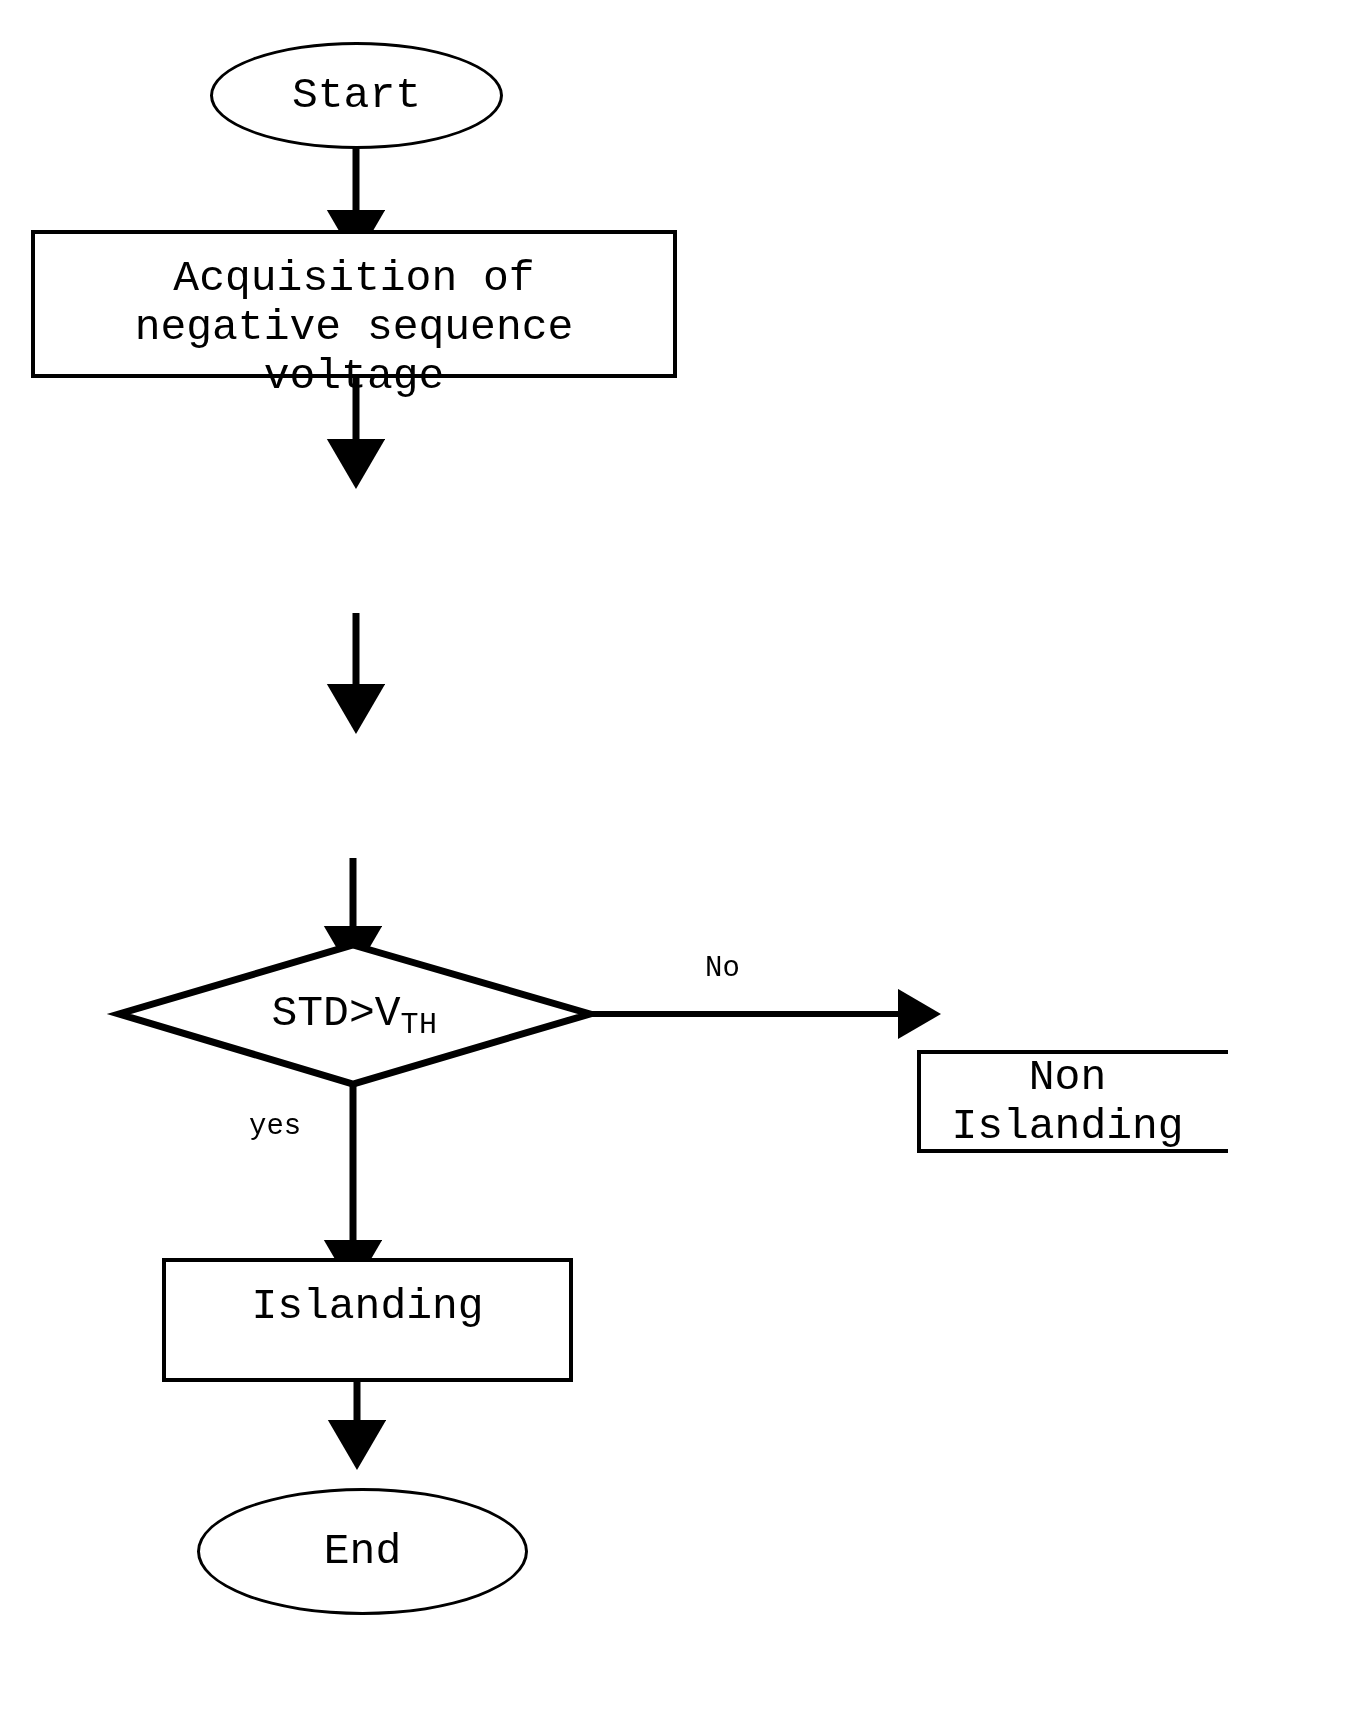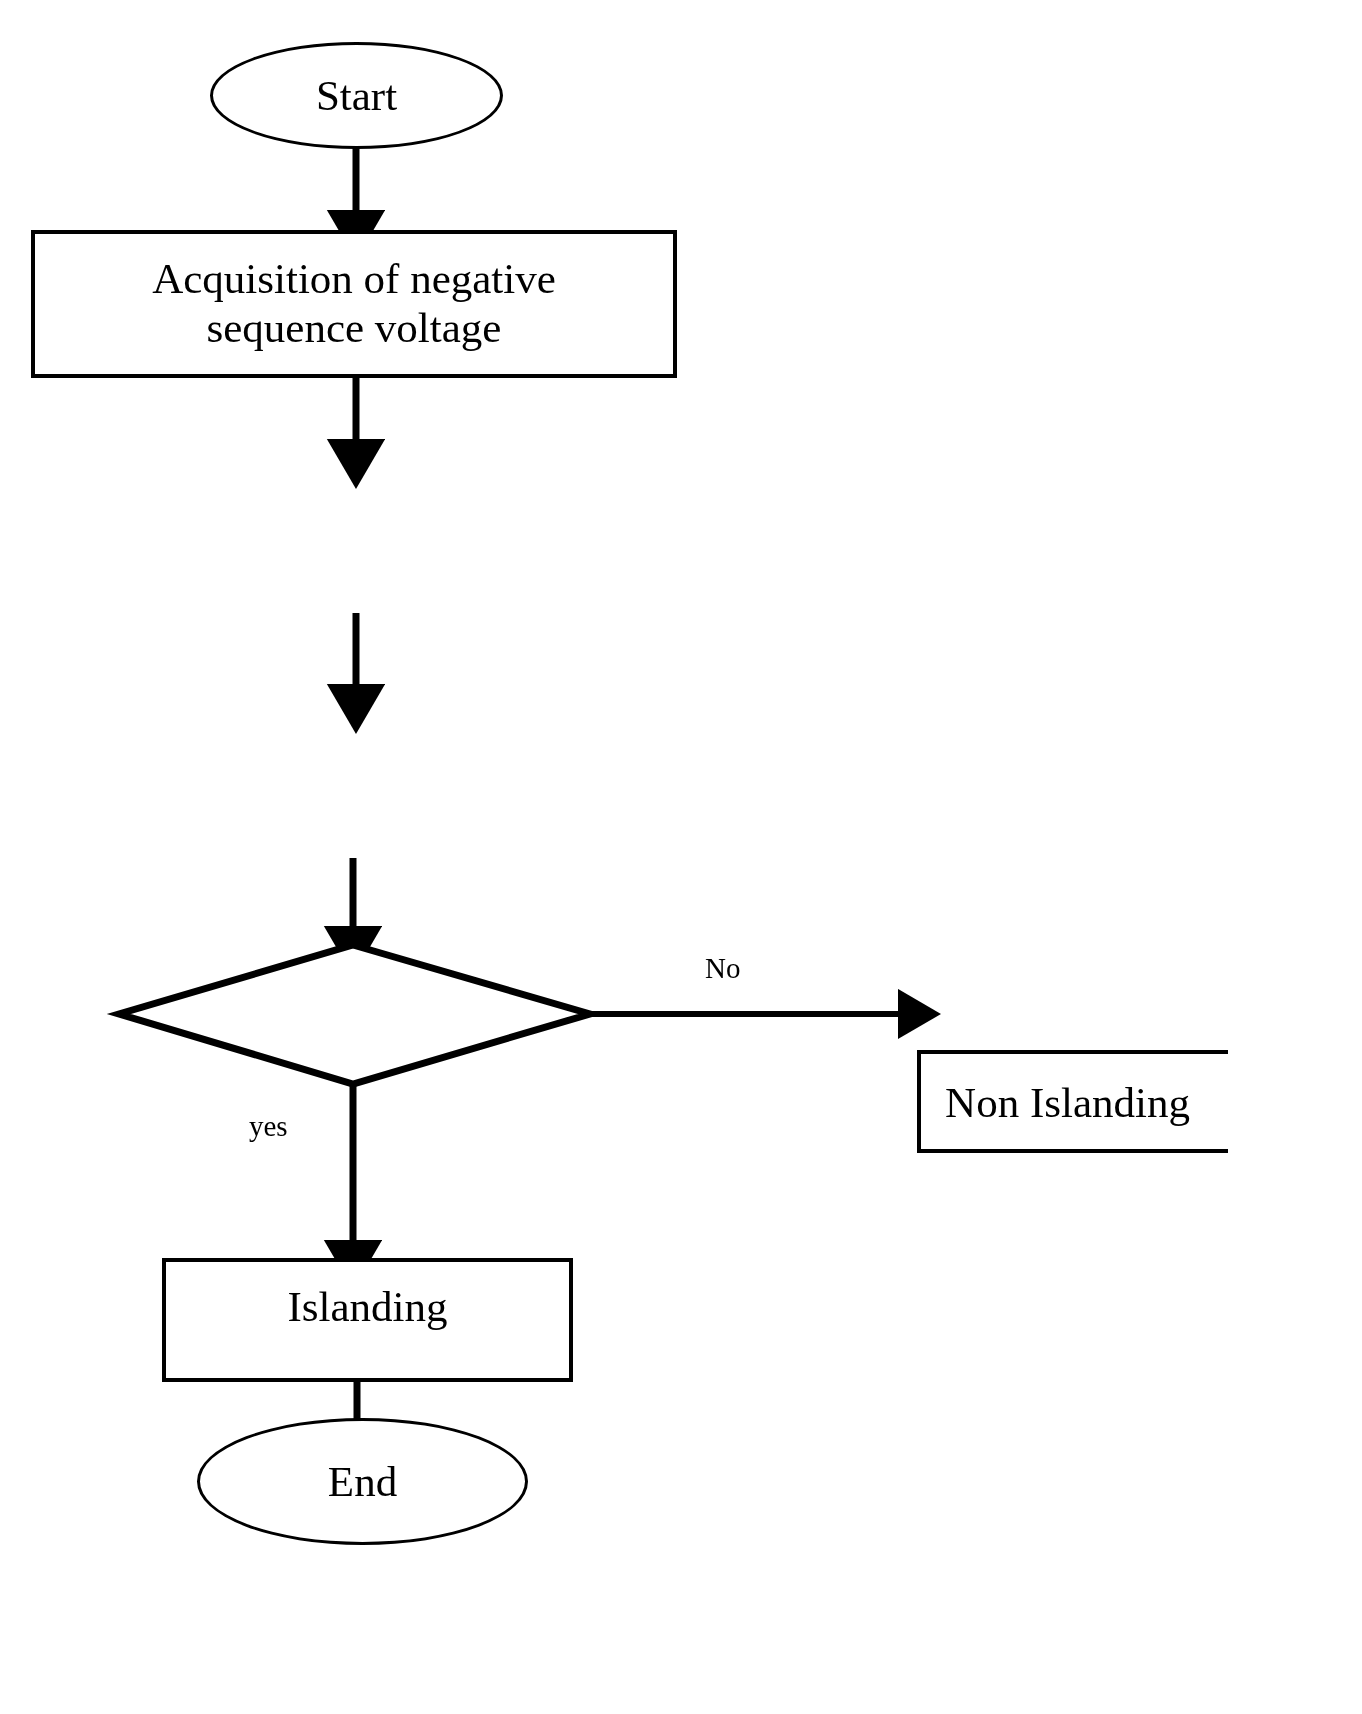--- a/index.html
+++ b/index.html
@@ -6,21 +6,21 @@
     margin: 0;
     padding: 0;
     background: #ffffff;
   }
   #canvas {
     position: relative;
     width: 1228px;
     height: 1714px;
     background: #ffffff;
     overflow: hidden;
-    font-family: Liberation Serif, serif;
+    font-family: Liberation Mono, monospace;
     color: #000000;
   }
   svg.lines {
     position: absolute;
     left: 0;
     top: 0;
     width: 1362px;
     height: 1714px;
     pointer-events: none;
   }
@@ -113,30 +113,33 @@
   <div class="terminator" style="left:210px; top:42px; width:293px; height:107px;">
     <span>Start</span>
   </div>
 
   <div class="process" style="left:31px; top:230px; width:646px; height:148px;padding-left:24px;">
     <div class="label center" style="left:90px; right:90px; top:20px;">Acquisition of negative sequence voltage</div>
   </div>
 
 
 
+  <div class="decision" style="left:119px; top:945px; width:471px; height:139px;">
+    <div class="dtext" style="top:44px;"><span>STD&gt;V</span><span class="sub">TH</span></div>
+  </div>
 
   <div class="edge-label" style="left:705px; top:952px;">No</div>
 
   <div class="edge-label" style="left:249px; top:1110px;">yes</div>
 
   <div class="process" style="left:917px; top:1050px; width:500px; height:103px;">
     <div class="label mid" style="left:0px; right:215px;">Non Islanding</div>
   </div>
 
   <div class="process" style="left:162px; top:1258px; width:411px; height:124px;">
     <div class="label center" style="left:0; right:0; top:20px;">Islanding</div>
   </div>
 
-  <div class="terminator" style="left:197px; top:1418px; width:331px; height:127px;">
+  <div class="terminator" style="left:197px; top:1488px; width:331px; height:127px;">
     <span>End</span>
   </div>
 
 </div>
 
 </body></html>

